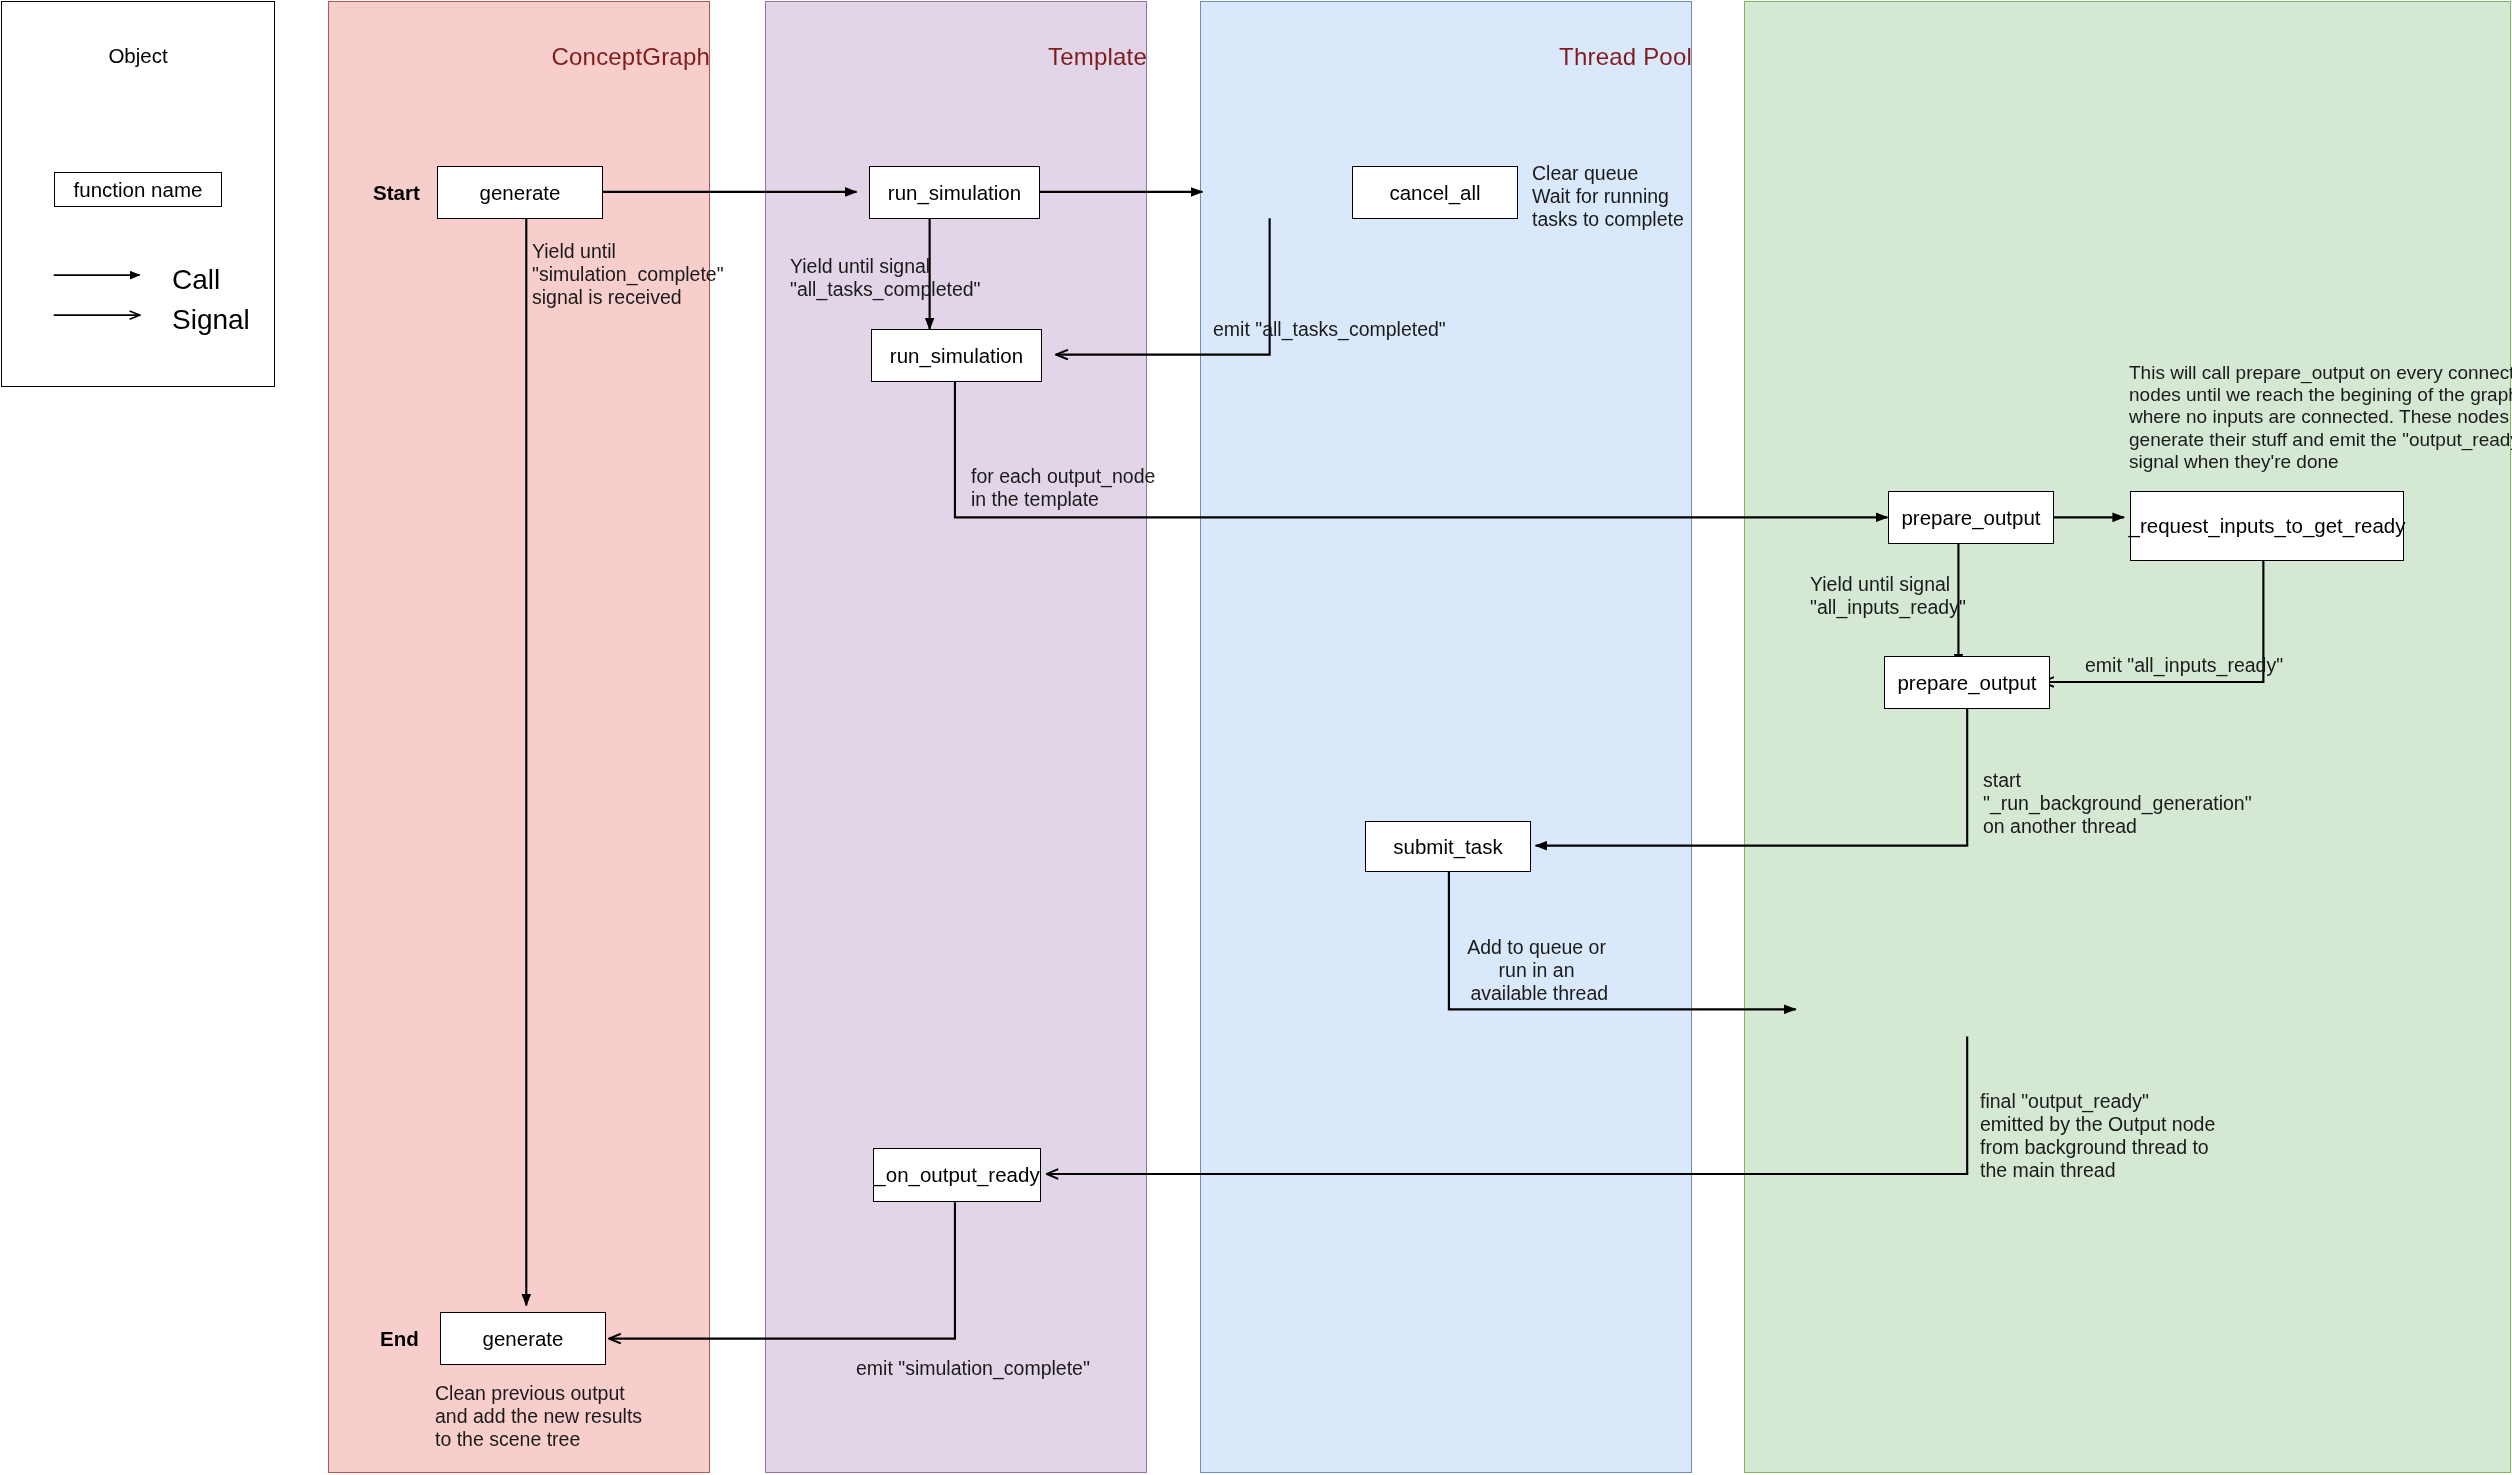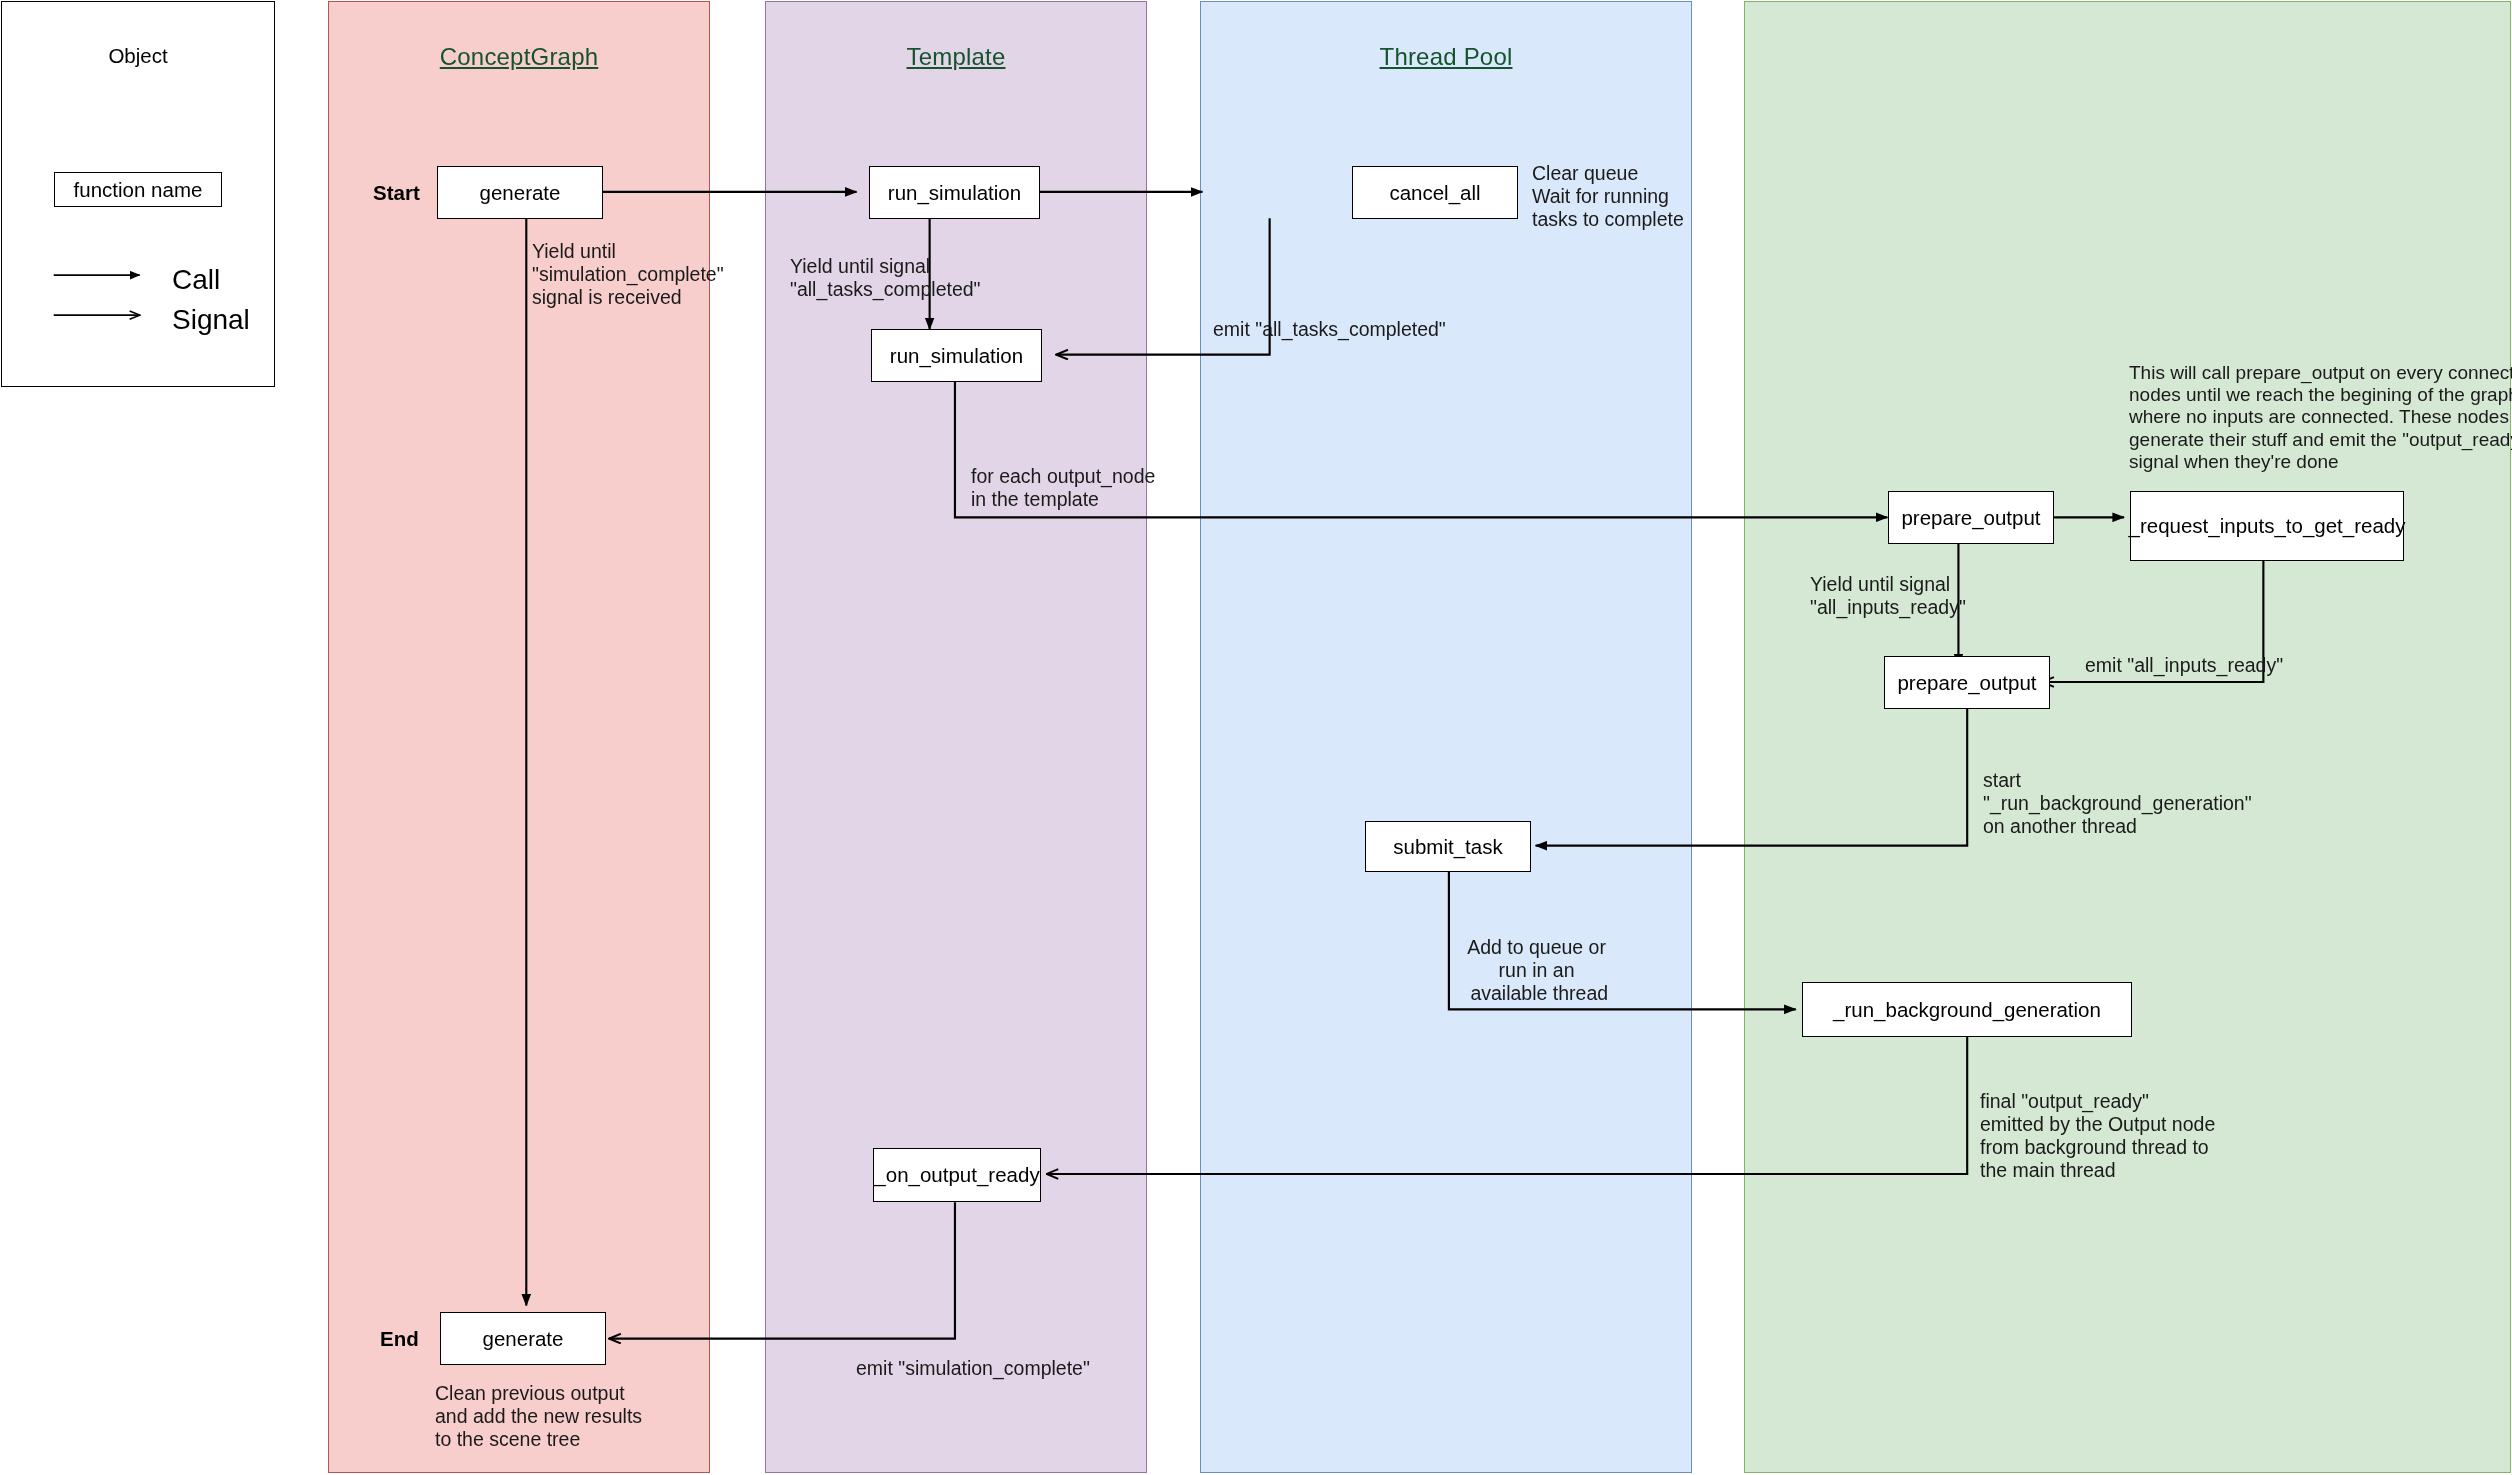--- a/index.html
+++ b/index.html
@@ -21,25 +21,24 @@
   }
   .lane {
     position: absolute;
     box-sizing: border-box;
     border-width: 1px;
     border-style: solid;
   }
   .lane-title {
     position: absolute;
     width: 100%;
-    text-align: center;
+    text-align: right;
     font-size: 24px;
-    color: #14532d;
+    color: #7f1d1d;
     letter-spacing: 0.2px;
-    text-decoration: underline;
   }
   .legend-box {
     position: absolute;
     box-sizing: border-box;
     background: #ffffff;
     border: 1.9px solid #000000;
   }
   .legend-title {
     position: absolute;
     text-align: center;
@@ -182,21 +181,20 @@
   <div class="node" style="left:871px; top:329px; width:171px; height:53px;">run_simulation</div>
 
   <div class="node" style="left:1888px; top:491px; width:166px; height:53px;">prepare_output</div>
 
   <div class="node" style="left:2130px; top:491px; width:274px; height:70px;">_request_inputs_to_get_ready</div>
 
   <div class="node" style="left:1884px; top:656px; width:166px; height:53px;">prepare_output</div>
 
   <div class="node" style="left:1365px; top:821px; width:166px; height:51px;">submit_task</div>
 
-  <div class="node" style="left:1802px; top:982px; width:330px; height:55px;">_run_background_generation</div>
 
   <div class="node" style="left:873px; top:1148px; width:168px; height:54px;">_on_output_ready</div>
 
   <div class="side-label" style="left:380px; top:1327px;">End</div>
   <div class="node" style="left:440px; top:1312px; width:166px; height:53px;">generate</div>
 
   <div class="note" style="left:532px; top:240px;">Yield until
 "simulation_complete"
 signal is received</div>
 

